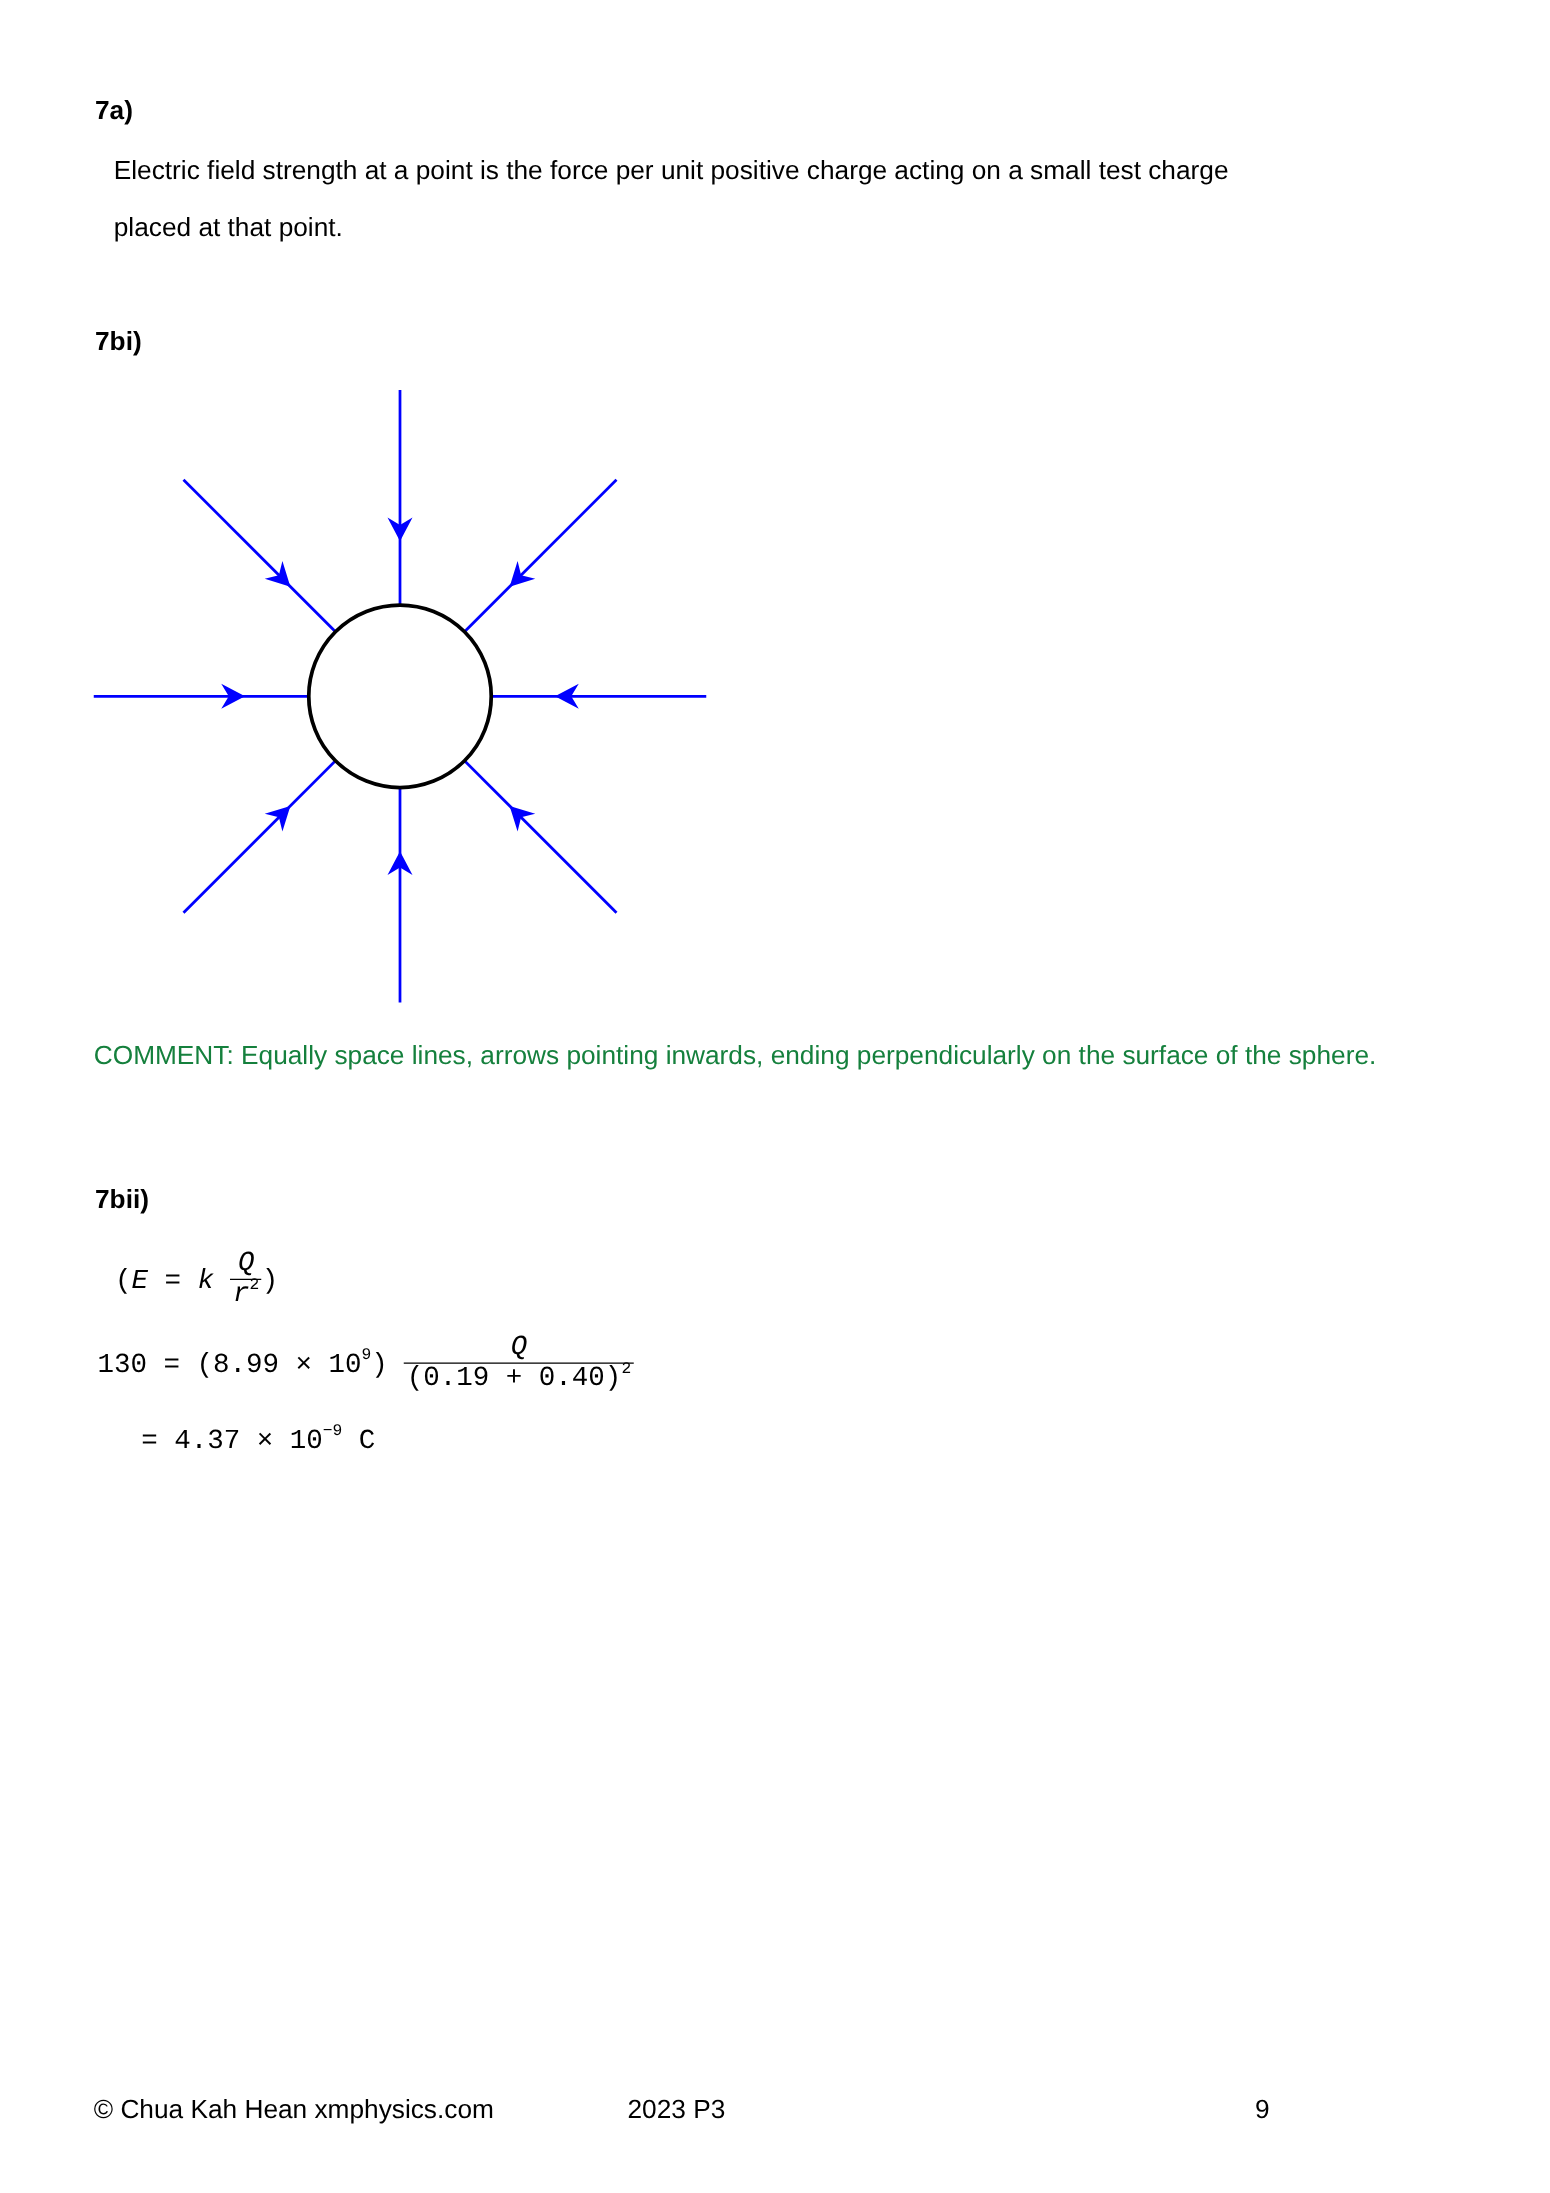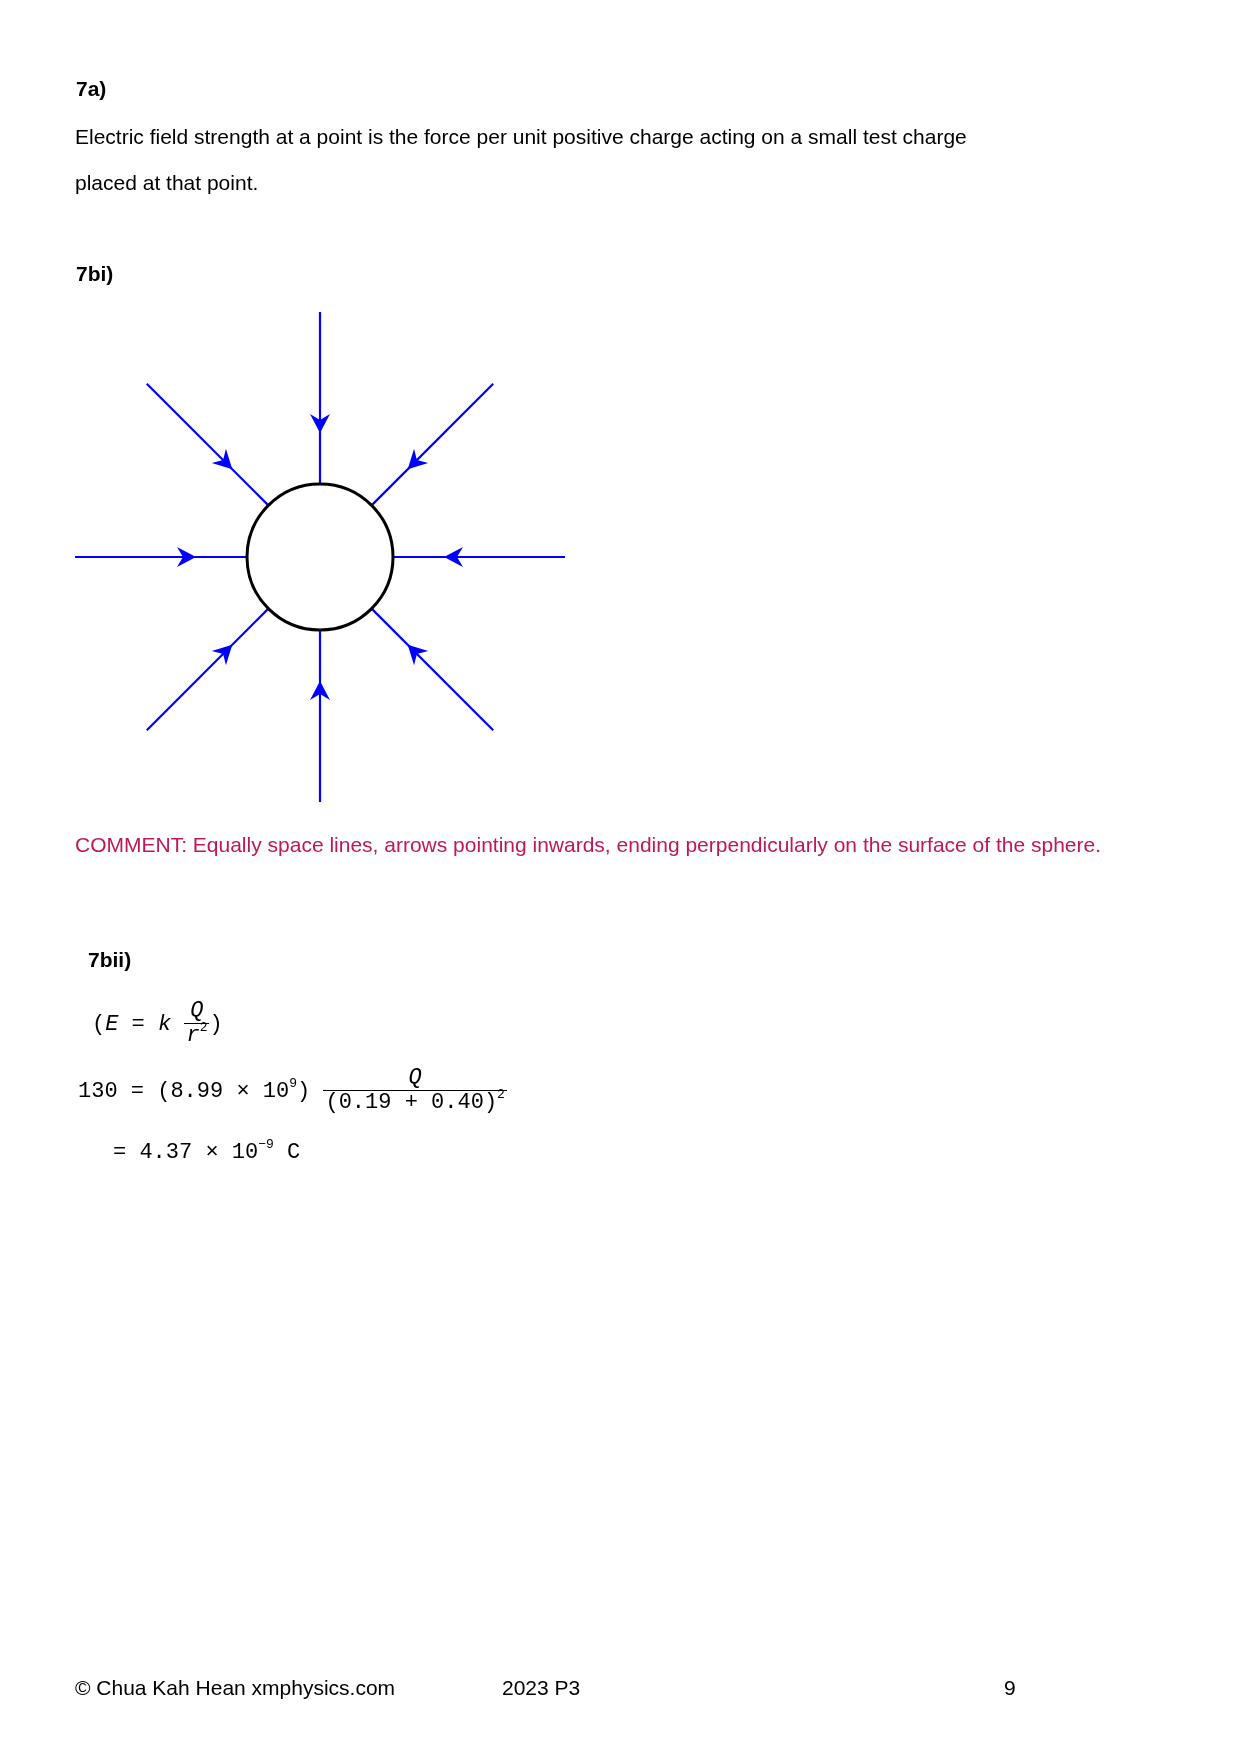--- a/index.html
+++ b/index.html
@@ -1,20 +1,20 @@
 <!DOCTYPE html>
 <html><head>
 <meta charset="utf-8">
 <style>
   html, body { margin: 0; padding: 0; background: #ffffff; }
   body { width: 1240px; height: 1754px; position: relative; overflow: hidden;
          font-family: "Liberation Sans", sans-serif; color: #000; }
   .abs { position: absolute; white-space: nowrap; }
   .heading { font-weight: bold; font-size: 21px; line-height: 24px; }
-  .body-text { font-size: 21px; line-height: 24px; }
+  .body-text { font-size: 21px; line-height: 24px; margin-left: 16px; }
   .comment { position: absolute; left: 75px; top: 831px; width: 1089px;
              font-size: 21px; line-height: 28px; text-align: justify;
              text-align-last: left; }
   .math { font-family: Liberation Mono, monospace; font-size: 22px; }
   .it { font-style: italic; }
   .frac { display: inline-block; vertical-align: middle; text-align: center; }
   .frac .num { display: block; line-height: 24px; padding: 0 2px; }
   .frac .den { display: block; border-top: 1.5px solid #000; line-height: 24px; padding: 0 2px; }
   sup { font-size: 13px; vertical-align: 0; position: relative; top: -10px; }
   .footer { font-size: 21px; line-height: 24px; margin-top: 20px; }
@@ -49,23 +49,23 @@
       <use href="#arrowhead" transform="translate(320.0 681.0) rotate(270.0)"></use>
       <use href="#arrowhead" transform="translate(232.3 644.7) rotate(315.0)"></use>
       <use href="#arrowhead" transform="translate(196.0 557.0) rotate(360.0)"></use>
       <use href="#arrowhead" transform="translate(232.3 469.3) rotate(405.0)"></use>
       <use href="#arrowhead" transform="translate(320.0 433.0) rotate(450.0)"></use>
       <use href="#arrowhead" transform="translate(407.7 469.3) rotate(495.0)"></use>
     </g>
   <circle cx="320" cy="557" r="73" fill="#ffffff" stroke="#000000" stroke-width="3"></circle>
 </svg>
 
-<div class="comment" style="color:#be185d;">COMMENT: Equally space lines, arrows pointing inwards, ending perpendicularly on the surface of the sphere.</div>
+<div class="comment" style="color:#15803d;">COMMENT: Equally space lines, arrows pointing inwards, ending perpendicularly on the surface of the sphere.</div>
 
-<div class="abs heading" style="left:88px; top:948px;">7bii)</div>
+<div class="abs heading" style="left:76px; top:948px;">7bii)</div>
 
 <div class="abs math" style="left:92px; top:999px;">
   <span>(</span><span class="it">E</span><span> = </span><span class="it">k</span>
   <span class="frac">
     <span class="num it">Q</span>
     <span class="den"><span class="it">r</span><sup>2</sup></span>
   </span><span>)</span>
 </div>
 
 <div class="abs math" style="left:78px; top:1066px;">

